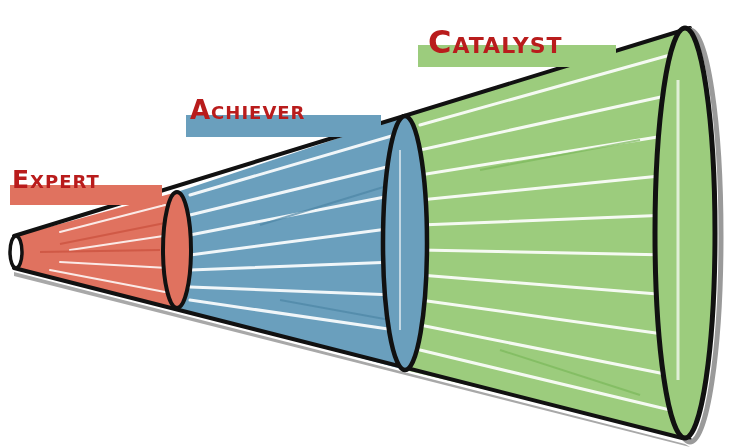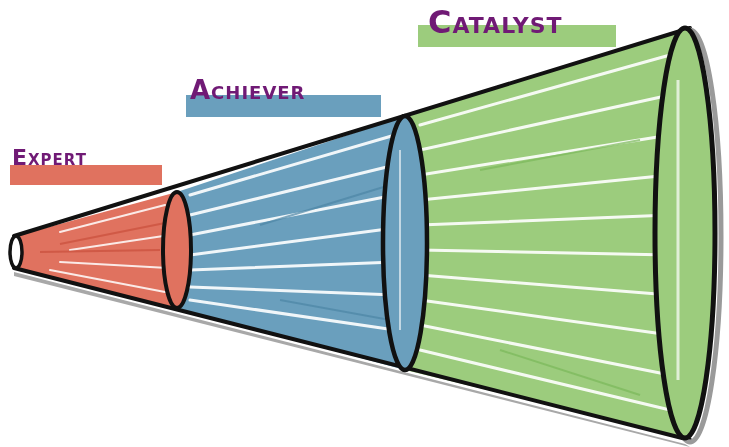--- a/index.html
+++ b/index.html
@@ -1,18 +1,18 @@
 <!DOCTYPE html>
 <html><head>
 <meta charset="utf-8">
 <style>
   html,body{margin:0;padding:0;background:#ffffff;}
   body{width:729px;height:447px;overflow:hidden;position:relative;font-family:"DejaVu Sans",sans-serif;}
   #stage{position:absolute;left:0;top:0;width:729px;height:447px;}
-  .label{position:absolute;font-family:"DejaVu Sans",sans-serif;font-weight:bold;color:#701a75;letter-spacing:1px;white-space:nowrap;}
+  .label{position:absolute;font-family:"DejaVu Sans",sans-serif;font-weight:bold;color:#b91c1c;letter-spacing:1px;white-space:nowrap;margin-top:20px;}
   .label .band{position:absolute;z-index:0;}
   .label .txt{position:relative;z-index:1;font-variant:small-caps;text-transform:none;}
 </style>
 </head>
 <body>
 
 <div id="stage">
   <svg width="729" height="447" viewBox="0 0 729 447" xmlns="http://www.w3.org/2000/svg">
     <defs>
       <clipPath id="clipRed">
@@ -88,21 +88,21 @@
 
     <ellipse cx="405" cy="243" rx="22" ry="127" fill="#6a9fbd" stroke="#111" stroke-width="4.5"></ellipse>
     <line x1="400" y1="150" x2="400" y2="330" stroke="#ffffff" stroke-width="2" opacity="0.6"></line>
 
     <ellipse cx="690" cy="236" rx="31" ry="206" fill="none" stroke="#9a9a9a" stroke-width="5"></ellipse>
     <ellipse cx="685" cy="233" rx="30" ry="205" fill="#9ccc7d" stroke="#111" stroke-width="5"></ellipse>
     <line x1="678" y1="80" x2="678" y2="380" stroke="#ffffff" stroke-width="3" opacity="0.7"></line>
   </svg>
 
   
-  <div class="label" style="left:12px;top:145px;font-size:22px;">
+  <div class="label" style="left:12px;top:145px;font-size:25px;">
     <div class="band" style="left:-2px;top:20px;width:152px;height:20px;background:#e0725f;"></div>
     <span class="txt">Expert</span>
   </div>
 
   <div class="label" style="left:190px;top:75px;font-size:26px;">
     <div class="band" style="left:-4px;top:20px;width:195px;height:22px;background:#6a9fbd;"></div>
     <span class="txt">Achiever</span>
   </div>
 
   <div class="label" style="left:428px;top:3px;font-size:32px;">

